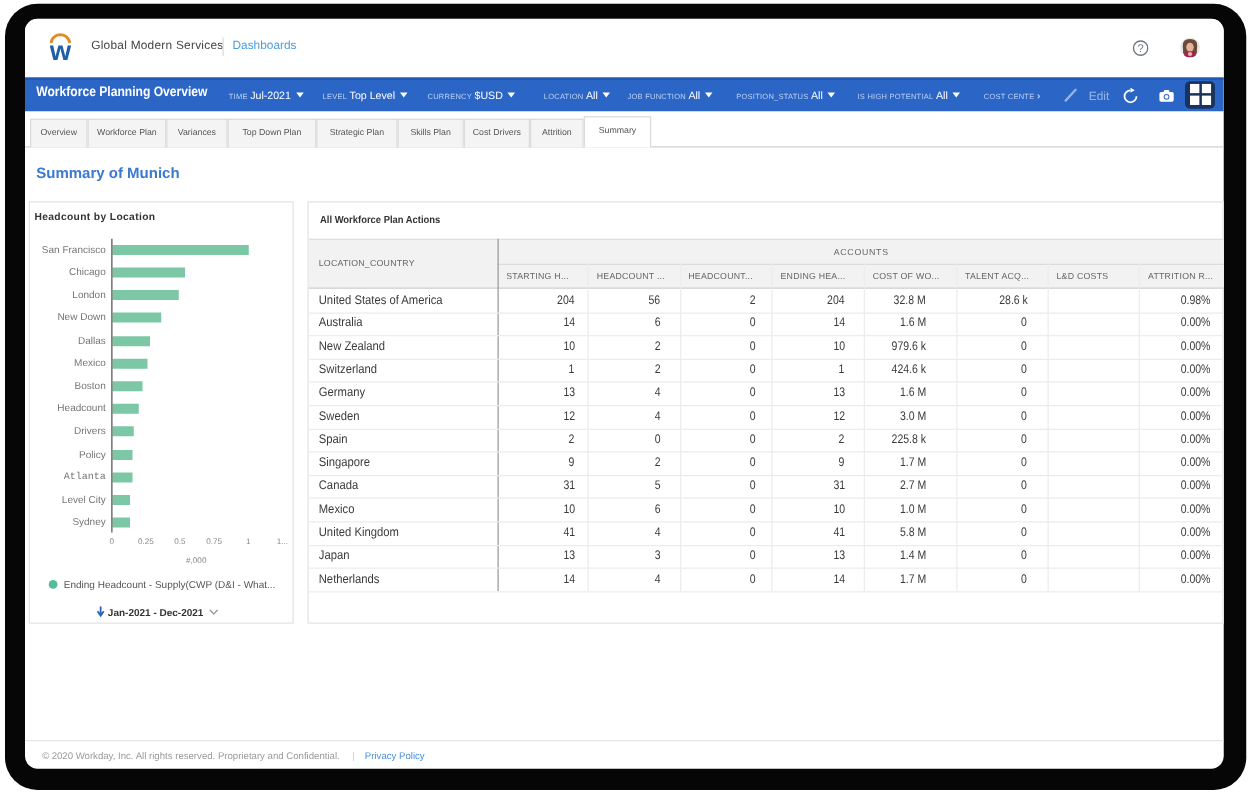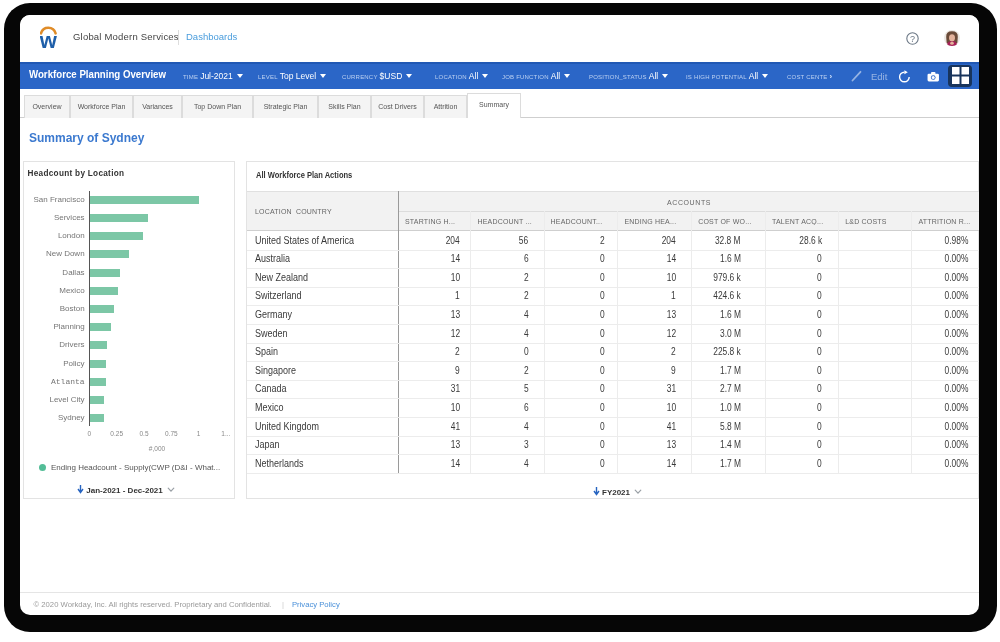--- a/index.html
+++ b/index.html
@@ -111,40 +111,40 @@
   <div id="tabline"></div>
   <div class="tab" style="left:4px;width:46px;">Overview</div>
   <div class="tab" style="left:50px;width:63px;">Workforce Plan</div>
   <div class="tab" style="left:113px;width:49px;">Variances</div>
   <div class="tab" style="left:162px;width:71px;">Top Down Plan</div>
   <div class="tab" style="left:233px;width:65px;">Strategic Plan</div>
   <div class="tab" style="left:298px;width:53px;">Skills Plan</div>
   <div class="tab" style="left:351px;width:53px;">Cost Drivers</div>
   <div class="tab" style="left:404px;width:43px;">Attrition</div>
   <div class="tab active" style="left:447px;width:54px;">Summary</div>
-  <div id="soa">Summary of Sydney</div>
+  <div id="soa">Summary of Munich</div>
 
   <div id="lcard">
     <div class="cardtitle" style="position:absolute;left:3.5px;top:6.5px;letter-spacing:.3px;">Headcount by Location</div>
     <div id="chart">
         <div class="clabel" style="left:0.6px;top:32.69999999999999px;">San Francisco</div>
         <div class="cbar" style="left:65.8px;top:33.69999999999999px;width:109px;"></div>
-        <div class="clabel" style="left:0.6px;top:50.89999999999999px;">Services</div>
+        <div class="clabel" style="left:0.6px;top:50.89999999999999px;">Chicago</div>
         <div class="cbar" style="left:65.8px;top:51.89999999999999px;width:58px;"></div>
         <div class="clabel" style="left:0.6px;top:69.1px;">London</div>
         <div class="cbar" style="left:65.8px;top:70.1px;width:53.6px;"></div>
         <div class="clabel" style="left:0.6px;top:87.29999999999998px;">New Down</div>
         <div class="cbar" style="left:65.8px;top:88.29999999999998px;width:39px;"></div>
         <div class="clabel" style="left:0.6px;top:105.49999999999999px;">Dallas</div>
         <div class="cbar" style="left:65.8px;top:106.49999999999999px;width:30px;"></div>
         <div class="clabel" style="left:0.6px;top:123.69999999999999px;">Mexico</div>
         <div class="cbar" style="left:65.8px;top:124.69999999999999px;width:28px;"></div>
         <div class="clabel" style="left:0.6px;top:141.89999999999998px;">Boston</div>
         <div class="cbar" style="left:65.8px;top:142.89999999999998px;width:24px;"></div>
-        <div class="clabel" style="left:0.6px;top:160.09999999999997px;">Planning</div>
+        <div class="clabel" style="left:0.6px;top:160.09999999999997px;">Headcount</div>
         <div class="cbar" style="left:65.8px;top:161.09999999999997px;width:21px;"></div>
         <div class="clabel" style="left:0.6px;top:178.29999999999998px;">Drivers</div>
         <div class="cbar" style="left:65.8px;top:179.29999999999998px;width:17px;"></div>
         <div class="clabel" style="left:0.6px;top:196.49999999999997px;">Policy</div>
         <div class="cbar" style="left:65.8px;top:197.49999999999997px;width:16.5px;"></div>
         <div class="clabel" style="left:0.6px;top:214.7px;font-family:Liberation Mono, monospace;">Atlanta</div>
         <div class="cbar" style="left:65.8px;top:215.7px;width:16px;"></div>
         <div class="clabel" style="left:0.6px;top:232.89999999999998px;">Level City</div>
         <div class="cbar" style="left:65.8px;top:233.89999999999998px;width:14.4px;"></div>
         <div class="clabel" style="left:0.6px;top:251.09999999999997px;">Sydney</div>
@@ -304,26 +304,18 @@
         <div class="td cty" style="left:8px;top:295.80000000000007px;">Netherlands</div>
         <div class="td num" style="right:518px;top:295.80000000000007px;">14</div>
         <div class="td num" style="right:449.79999999999995px;top:295.80000000000007px;">4</div>
         <div class="td num" style="right:373px;top:295.80000000000007px;">0</div>
         <div class="td num" style="right:302.2px;top:295.80000000000007px;">14</div>
         <div class="td num" style="right:237.09999999999997px;top:295.80000000000007px;">1.7 M</div>
         <div class="td num" style="right:156.19999999999993px;top:295.80000000000007px;">0</div>
         <div class="td num" style="right:9.5px;top:295.80000000000007px;">0.00%</div>
         <div class="rowline" style="left:0;top:310.80000000000007px;width:733px;"></div>
       </div>
-    <div class="abs" style="left:4px;top:325px;width:733px;text-align:center;font-size:8px;color:#333;font-weight:bold;">
-      <svg width="7" height="9" viewBox="0 0 7 9" style="vertical-align:-1px">
-          <path d="M3.5 0 L3.5 6 M1 4 L3.5 7.5 L6 4" stroke="#2563c0" stroke-width="1.4" fill="none"></path>
-        </svg>
-      FY2021 <svg width="8" height="6" viewBox="0 0 8 6" style="vertical-align:0px;margin-left:2px">
-          <path d="M1.2 1.2 L4 4.2 L6.8 1.2" stroke="#9aa0a6" stroke-width="1.2" fill="none" stroke-linecap="round"></path>
-        </svg>
-    </div>
   </div>
 
   <div id="footline"></div>
   <div id="foot">© 2020 Workday, Inc. All rights reserved. Proprietary and Confidential.
     <span style="color:#ccc;margin:0 8px;">|</span><span style="color:#4a90d9">Privacy Policy</span></div>
 </div>
 
 </body></html>

